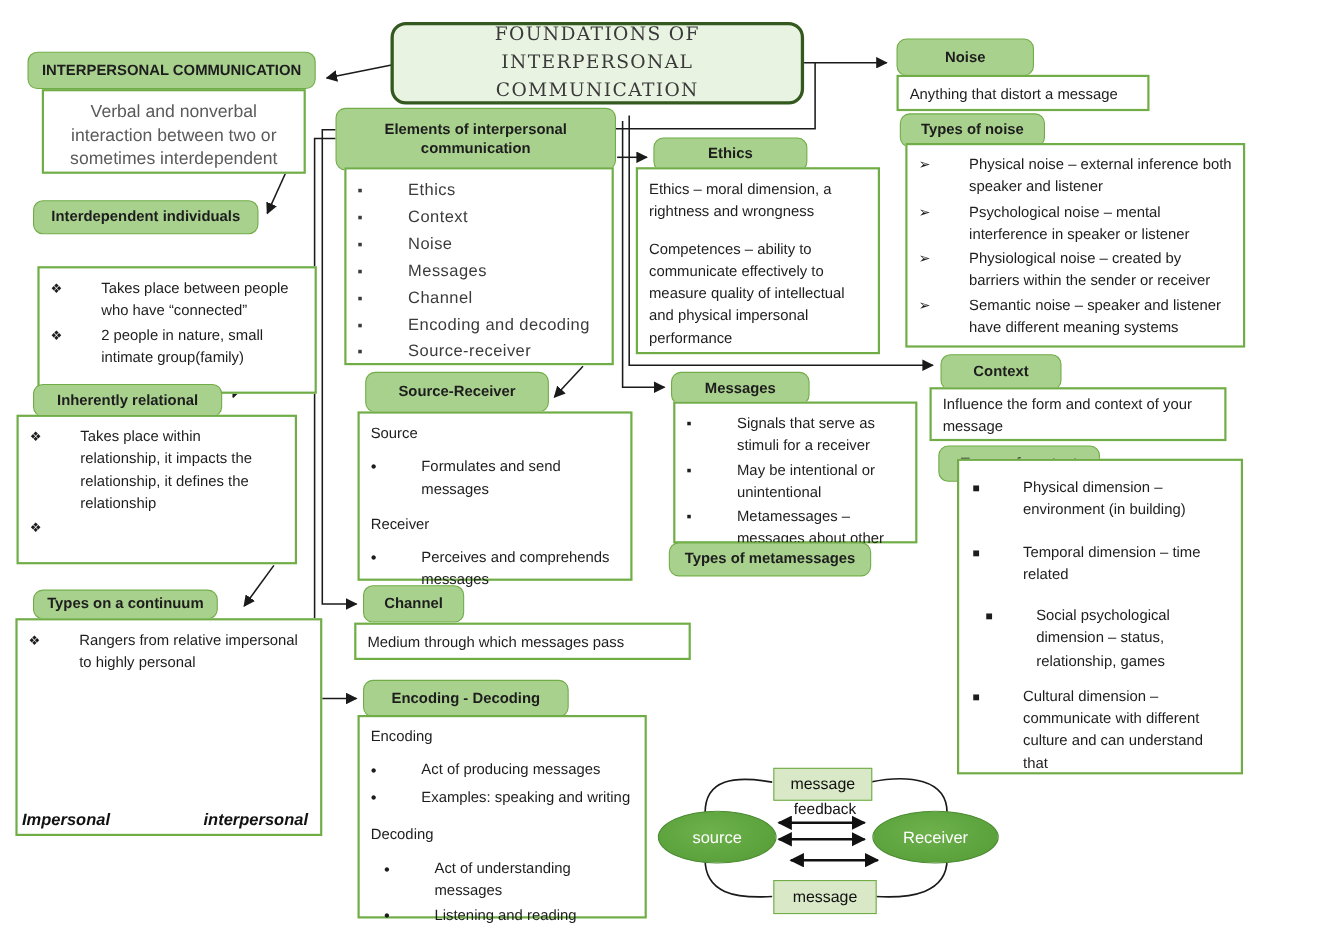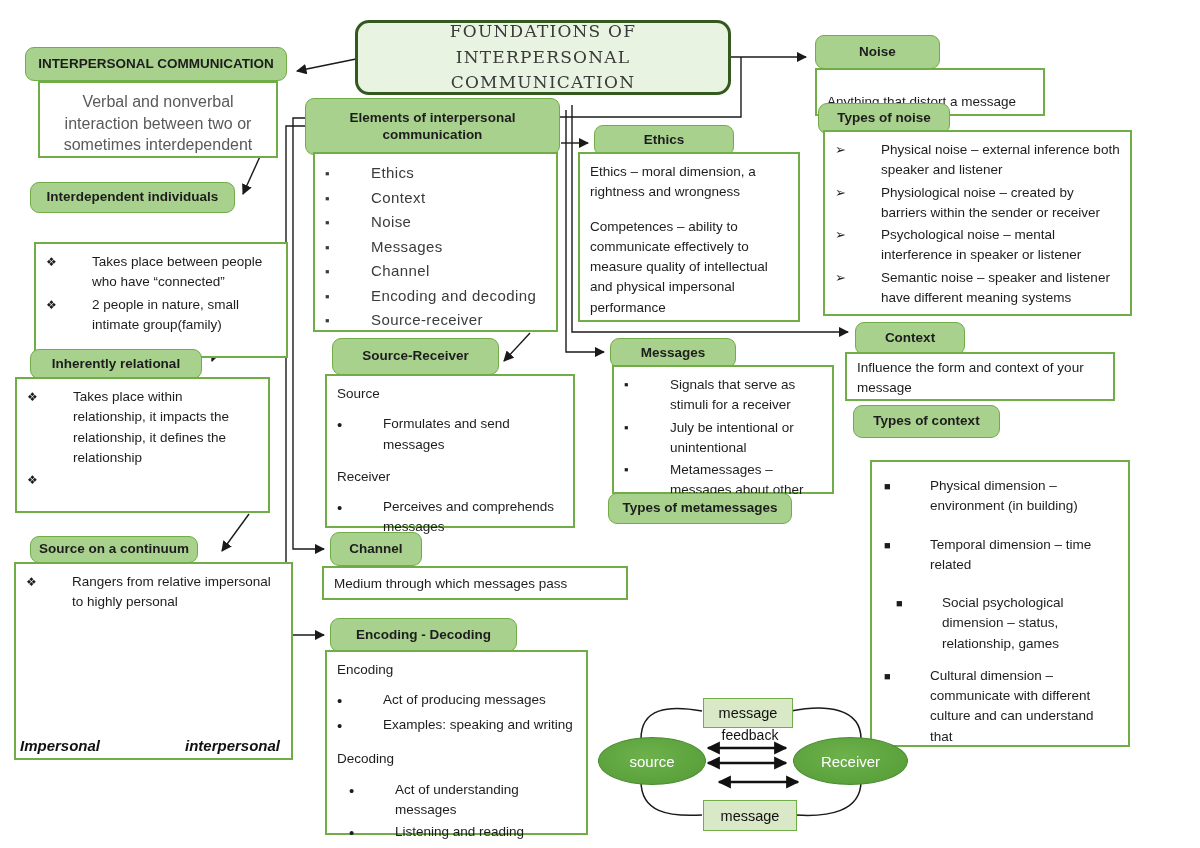--- a/index.html
+++ b/index.html
@@ -128,21 +128,21 @@
     <div class="li diamond">
       <span class="blt"></span>
       <span>Takes place within relationship, it impacts the relationship, it defines the relationship</span>
       </div>
     <div class="li diamond">
       <span class="blt"></span>
       </div>
   </div>
 
   <div class="node tab" style="left:30px;top:536px;width:168px;height:27px;">
-    <span>Source on a continuum</span>
+    <span>Types on a continuum</span>
   </div>
   <div class="node cbox" style="left:14px;top:562px;width:279px;height:198px;">
     <div class="li diamond">
       <span class="blt"></span>
       <span>Rangers from relative impersonal to highly personal</span>
       </div>
   </div>
 
   <div class="bar" style="left:95px;top:612px;width:40px;height:135px;transform:rotate(32deg);"></div>
   <div class="bar" style="left:160px;top:610px;width:40px;height:135px;transform:rotate(32deg);"></div>
@@ -251,70 +251,70 @@
   <div class="node tab" style="left:610px;top:338px;width:126px;height:30px;">
     <span>Messages</span>
   </div>
   <div class="node cbox" style="left:612px;top:365px;width:222px;height:129px;">
     <div class="li sq">
         <span class="blt"></span>
         <span>Signals that serve as stimuli for a receiver</span>
       </div>
     <div class="li sq">
         <span class="blt"></span>
-        <span>July be intentional or unintentional</span>
+        <span>May be intentional or unintentional</span>
       </div>
     <div class="li sq">
         <span class="blt"></span>
         <span>Metamessages – messages about other messages</span>
       </div>
   </div>
 
   <div class="node tab" style="left:608px;top:493px;width:184px;height:31px;">
     <span>Types of metamessages</span>
   </div>
 
   <div class="node tab" style="left:815px;top:35px;width:125px;height:34px;">
     <span>Noise</span>
   </div>
-  <div class="node cbox" style="left:815px;top:68px;width:230px;height:33px;padding:22px 10px;">
+  <div class="node cbox" style="left:815px;top:68px;width:230px;height:33px;padding:6px 10px;">
     <span>Anything that distort a message</span>
   </div>
   <div class="node tab" style="left:818px;top:103px;width:132px;height:31px;">
     <span>Types of noise</span>
   </div>
   <div class="node cbox" style="left:823px;top:130px;width:309px;height:186px;">
     <div class="li arw">
         <span class="blt"></span>
         <span>Physical noise – external inference both speaker and listener</span>
       </div>
     <div class="li arw">
         <span class="blt"></span>
+        <span>Psychological noise – mental interference in speaker or listener</span>
+      </div>
+    <div class="li arw">
+        <span class="blt"></span>
         <span>Physiological noise – created by barriers within the sender or receiver</span>
-      </div>
-    <div class="li arw">
-        <span class="blt"></span>
-        <span>Psychological noise – mental interference in speaker or listener</span>
       </div>
     <div class="li arw">
         <span class="blt"></span>
         <span>Semantic noise – speaker and listener have different meaning systems</span>
       </div>
   </div>
 
   <div class="node tab" style="left:855px;top:322px;width:110px;height:33px;">
     <span>Context</span>
   </div>
   <div class="node cbox" style="left:845px;top:352px;width:270px;height:49px;padding:4px 10px;">
     <span>Influence the form and context of your message</span>
   </div>
   <div class="node tab" style="left:853px;top:405px;width:147px;height:33px;">
     <span>Types of context</span>
   </div>
-  <div class="node cbox" style="left:870px;top:460px;width:260px;height:287px;padding:14px 12px;">
+  <div class="node cbox" style="left:870px;top:417px;width:260px;height:287px;padding:14px 12px;">
     <div class="li bsq" style="margin-bottom:18px;">
         <span class="blt"></span>
         <span>Physical dimension – environment (in building)</span>
       </div>
     <div class="li bsq" style="margin-bottom:18px;">
         <span class="blt"></span>
         <span>Temporal dimension – time related</span>
       </div>
     <div class="li bsq indent1" style="margin-bottom:12px;">
         <span class="blt"></span>

